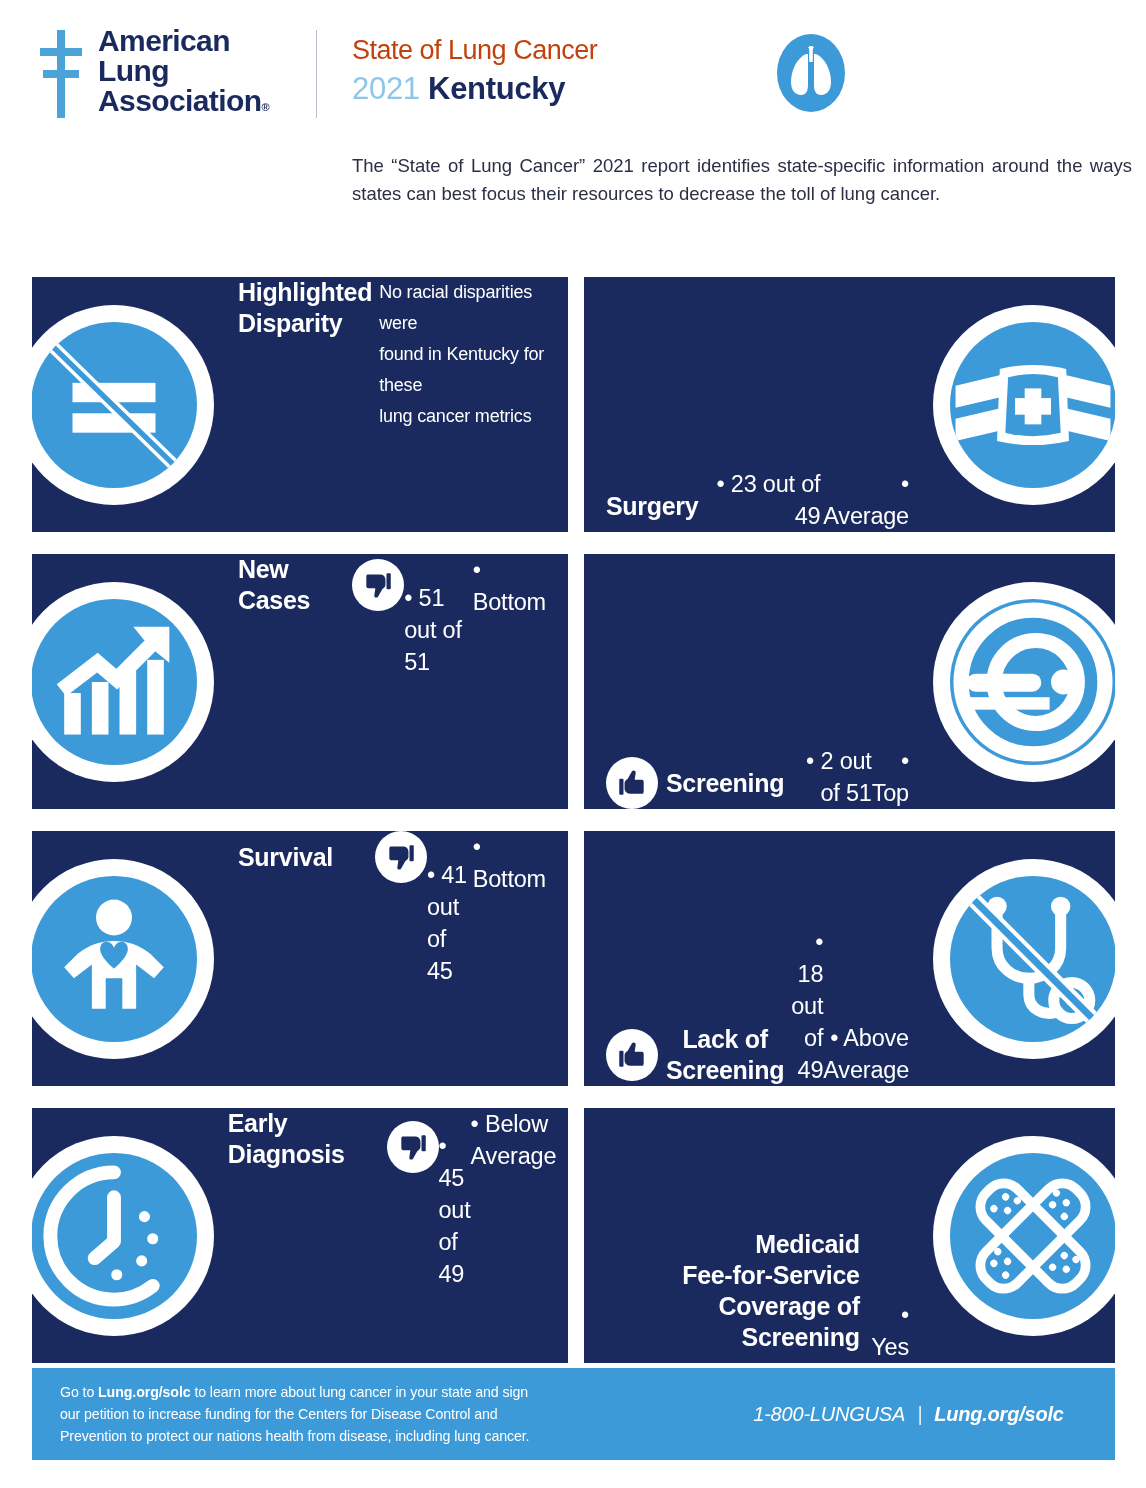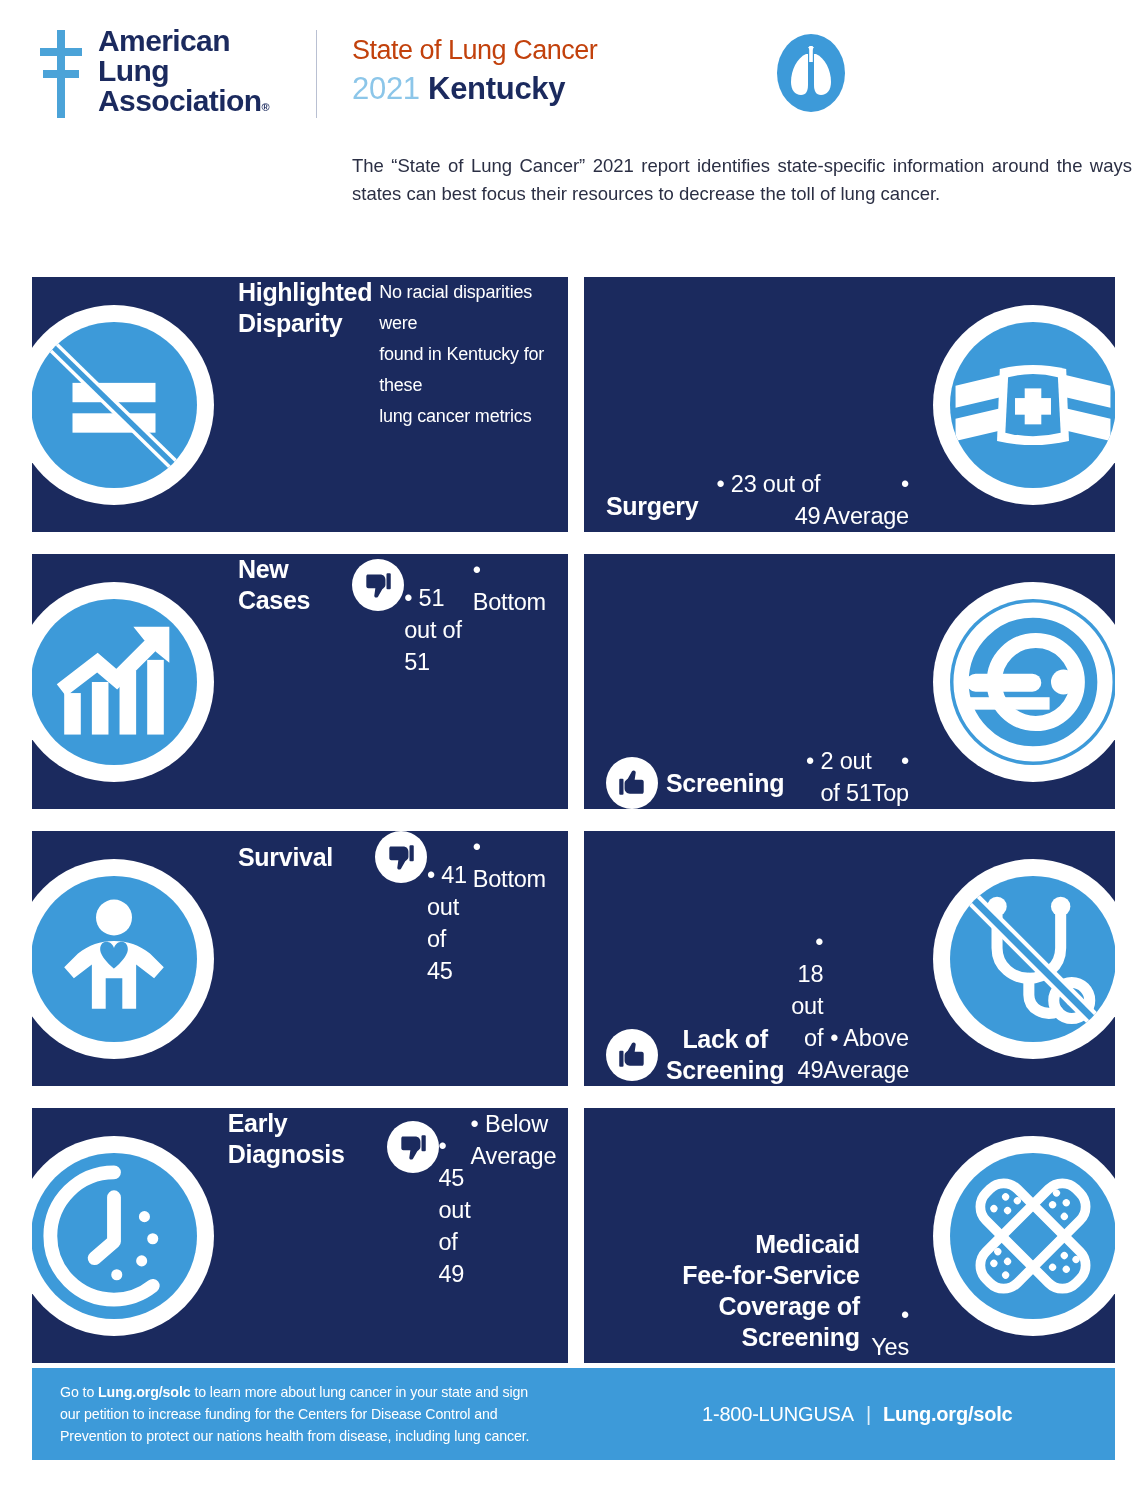--- a/index.html
+++ b/index.html
@@ -209,25 +209,26 @@
   .footer-left {
     padding-left: 28px;
     width: 640px;
     font-size: 14.2px;
     line-height: 22px;
     letter-spacing: -0.1px;
   }
   .footer-left b { font-weight: 700; }
   .footer-right {
     flex: 1;
-    text-align: left;
+    text-align: center;
     padding-left: 30px;
     font-size: 20px;
     letter-spacing: -0.2px;
     white-space: nowrap;
+    font-style: italic;
   }
   .footer-right .sep { padding: 0 12px; opacity: 0.85; }
   .footer-right .url { font-weight: 700; }
 </style>
 </head>
 <body>
 
 <div class="page">
 
   <div class="header">

